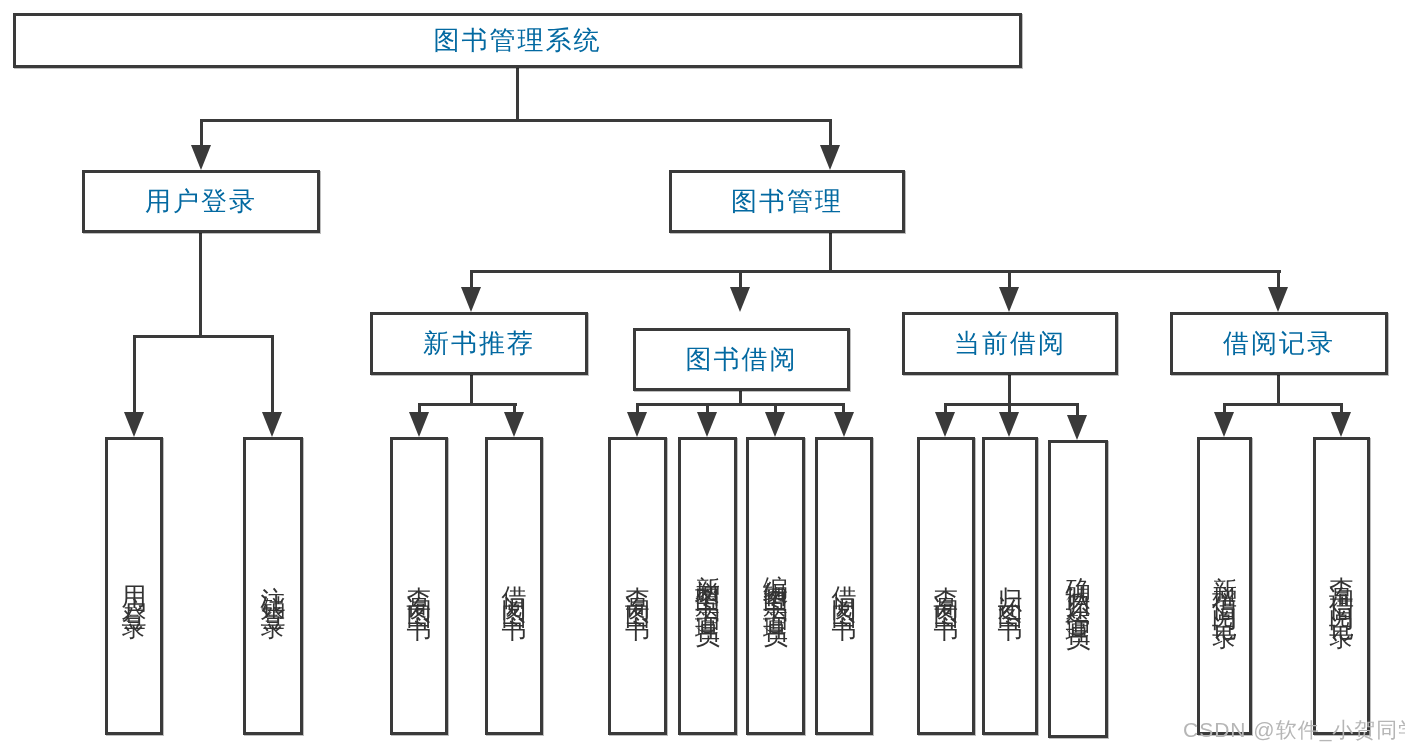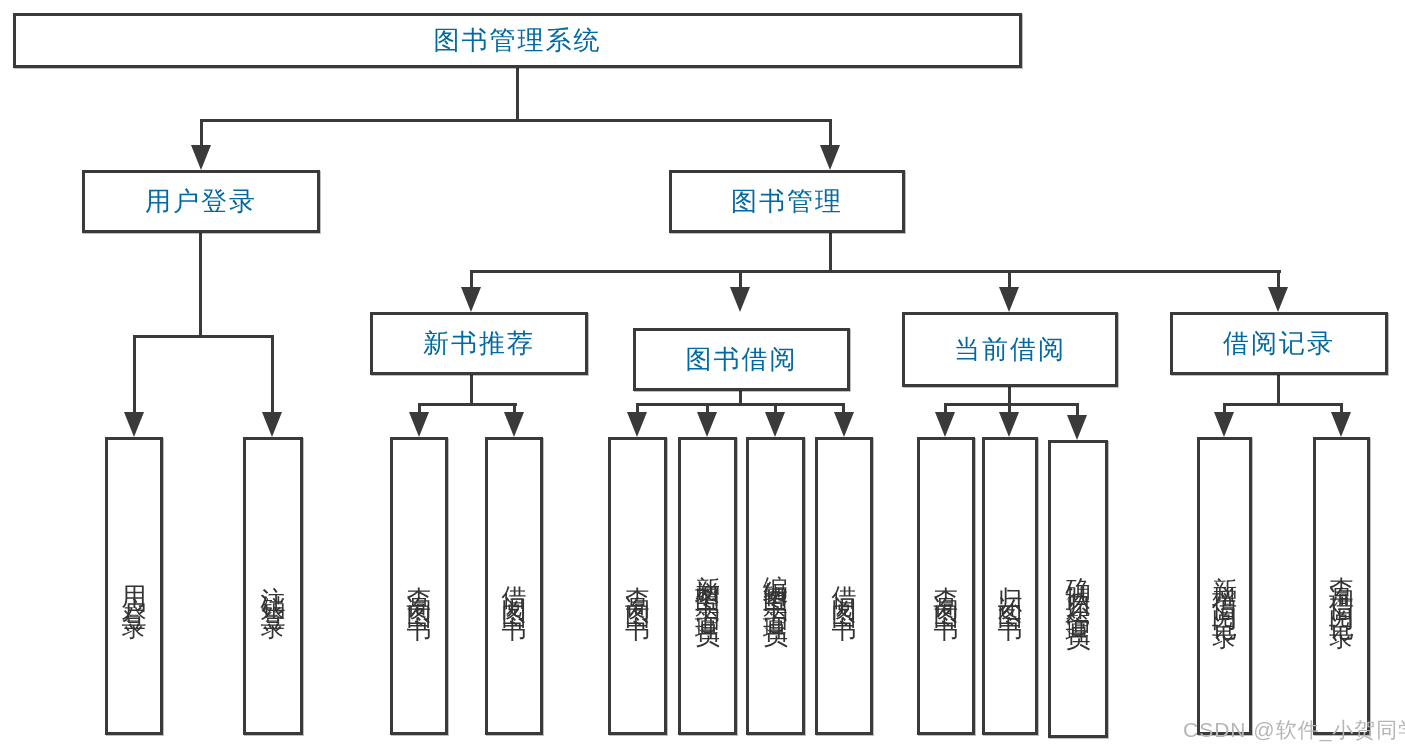--- a/index.html
+++ b/index.html
@@ -135,21 +135,21 @@
   <div class="hbox" style="left:13px; top:13px; width:1009px; height:55px;">图书管理系统</div>
 
   <div class="hbox" style="left:82px; top:170px; width:238px; height:63px;">用户登录</div>
 
   <div class="hbox" style="left:669px; top:170px; width:236px; height:63px;">图书管理</div>
 
   <div class="hbox" style="left:370px; top:312px; width:218px; height:63px;">新书推荐</div>
 
   <div class="hbox" style="left:633px; top:312px; width:217px; height:63px;margin-top:16px;">图书借阅</div>
 
-  <div class="hbox" style="left:902px; top:312px; width:216px; height:75px;">当前借阅</div>
+  <div class="hbox" style="left:902px; top:312px; width:216px; height:63px;">当前借阅</div>
 
   <div class="hbox" style="left:1170px; top:312px; width:218px; height:63px;">借阅记录</div>
 
   <div class="vbox" style="left:105px; top:437px; width:58px; height:298px;">用户登录</div>
   <div class="vbox" style="left:243px; top:437px; width:60px; height:298px;">注销登录</div>
 
   <div class="vbox" style="left:390px; top:437px; width:58px; height:298px;">查询图书</div>
   <div class="vbox" style="left:485px; top:437px; width:58px; height:298px;">借阅图书</div>
 
   <div class="vbox" style="left:608px; top:437px; width:59px; height:298px;">查询图书</div>

